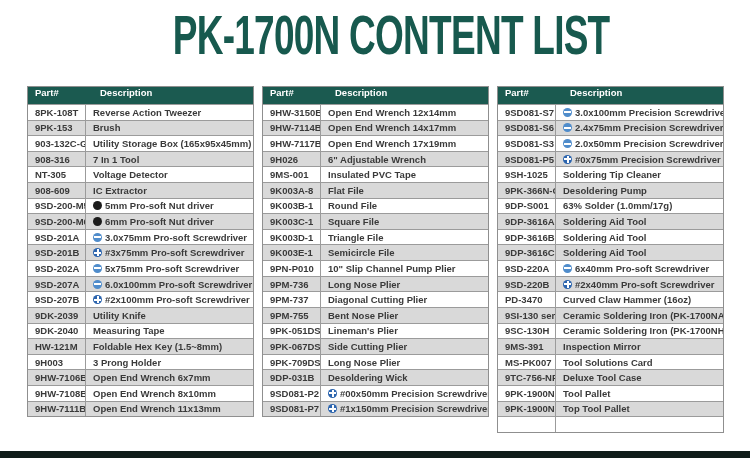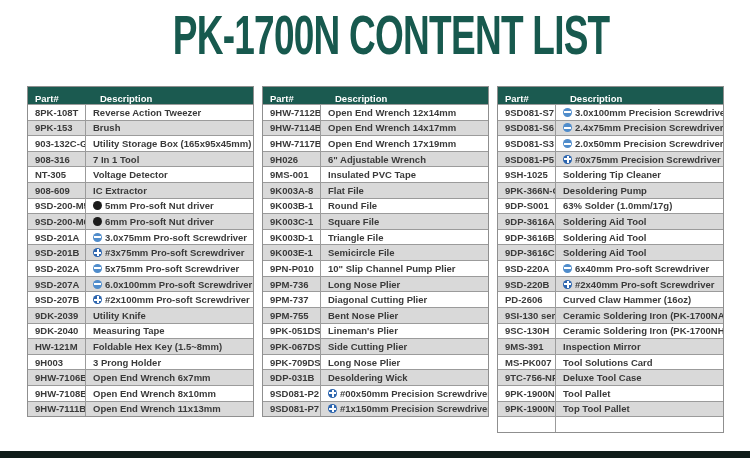--- a/index.html
+++ b/index.html
@@ -33,21 +33,21 @@
     box-sizing: border-box;
     background: #ffffff;
   }
   .t1 { left: 27px; }
   .t2 { left: 262px; }
   .t3 { left: 497px; }
   .hrow {
     display: flex;
     height: 17px;
     background: var(--header-bg, #1b5a50);
-    align-items: flex-end;
+    align-items: flex-start;
   }
   .hcell {
     color: #ffffff;
     font-size: 9.5px;
     font-weight: bold;
     padding-left: 7px;
     box-sizing: border-box;
   }
   .hcell.part { width: 58px; flex: 0 0 58px; }
   .hcell.desc { flex: 1; margin-left: 7px; }
@@ -247,21 +247,21 @@
     </div>
 </div>
 
 <div class="ptable t2">
   <div class="hrow">
     <div class="hcell part">Part#</div>
     <div class="hcell desc">Description</div>
   </div>
   <div class="rows">
       <div class="row">
-        <div class="cell part">9HW-7112B</div>
+        <div class="cell part">9HW-3150B</div>
         <div class="cell desc">
           <span>Open End Wrench 12x14mm</span>
         </div>
       </div>
       <div class="row">
         <div class="cell part">9HW-7114B</div>
         <div class="cell desc">
           <span>Open End Wrench 14x17mm</span>
         </div>
       </div>
@@ -456,21 +456,21 @@
         </div>
       </div>
       <div class="row">
         <div class="cell part">9SD-220B</div>
         <div class="cell desc">
           <span class="icon phillips"></span>
           <span>#2x40mm Pro-soft Screwdriver</span>
         </div>
       </div>
       <div class="row">
-        <div class="cell part">PD-2606</div>
+        <div class="cell part">PD-3470</div>
         <div class="cell desc">
           <span>Curved Claw Hammer (16oz)</span>
         </div>
       </div>
       <div class="row">
         <div class="cell part">9SI-130 series</div>
         <div class="cell desc">
           <span>Ceramic Soldering Iron (PK-1700NA/NB)</span>
         </div>
       </div>

